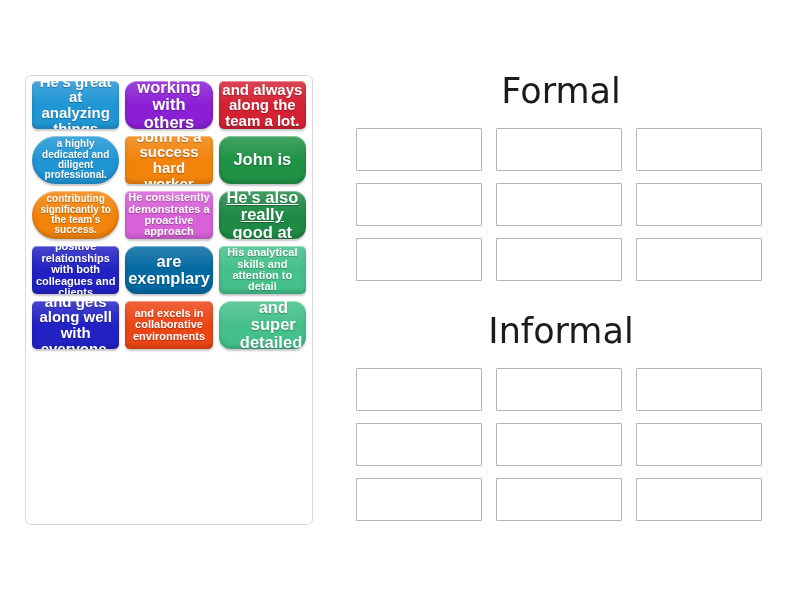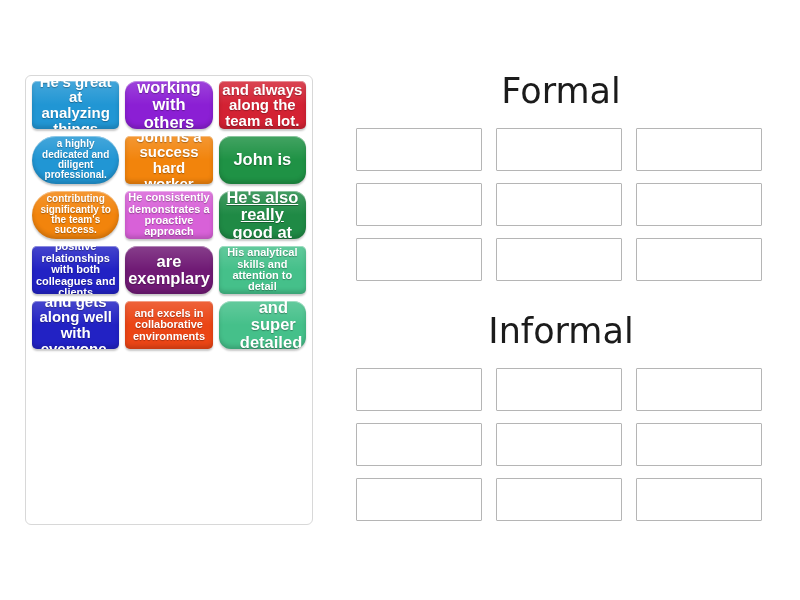--- a/index.html
+++ b/index.html
@@ -146,21 +146,21 @@
       </div>
       <div class="tile fs-xs" style="background-color: rgb(216, 97, 216);">
         <span class="tile-text">He consistently demonstrates a proactive approach</span>
       </div>
       <div class="tile fs-lg" style="background-color: rgb(31, 138, 69); text-decoration: underline;">
         <span class="tile-text">He's also really good at</span>
       </div>
       <div class="tile fs-xs" style="background-color: rgb(34, 34, 196);">
         <span class="tile-text">positive relationships with both colleagues and clients</span>
       </div>
-      <div class="tile fs-lg" style="background-color: #701a75; text-align: center;">
+      <div class="tile fs-lg" style="background-color: #0369a1; text-align: center;">
         <span class="tile-text">are exemplary</span>
       </div>
       <div class="tile fs-xs" style="background-color: rgb(69, 192, 138);">
         <span class="tile-text">His analytical skills and attention to detail</span>
       </div>
       <div class="tile fs-md" style="background-color: rgb(34, 34, 196);">
         <span class="tile-text">and gets along well with everyone.</span>
       </div>
       <div class="tile fs-xs" style="background-color: rgb(235, 69, 21);">
         <span class="tile-text">and excels in collaborative environments</span>

